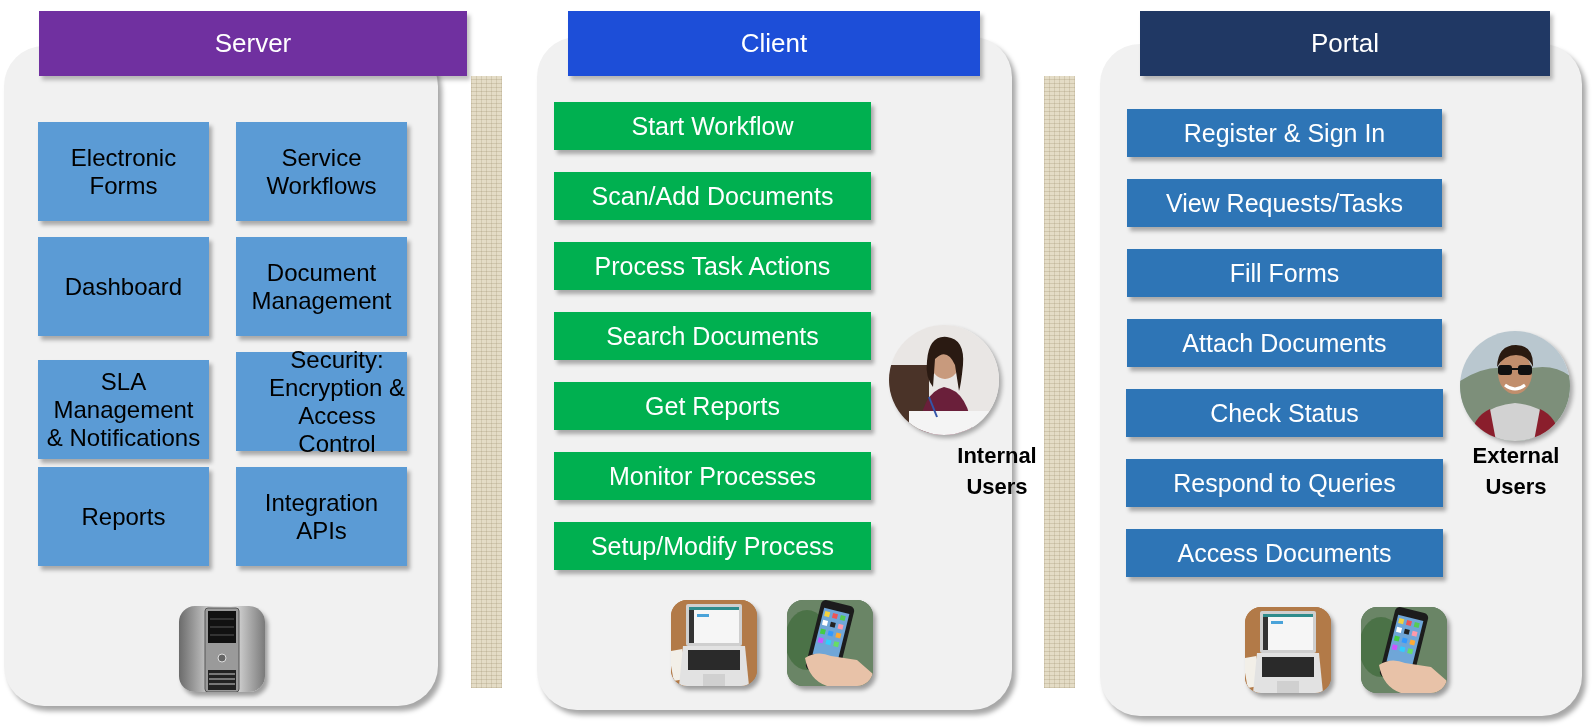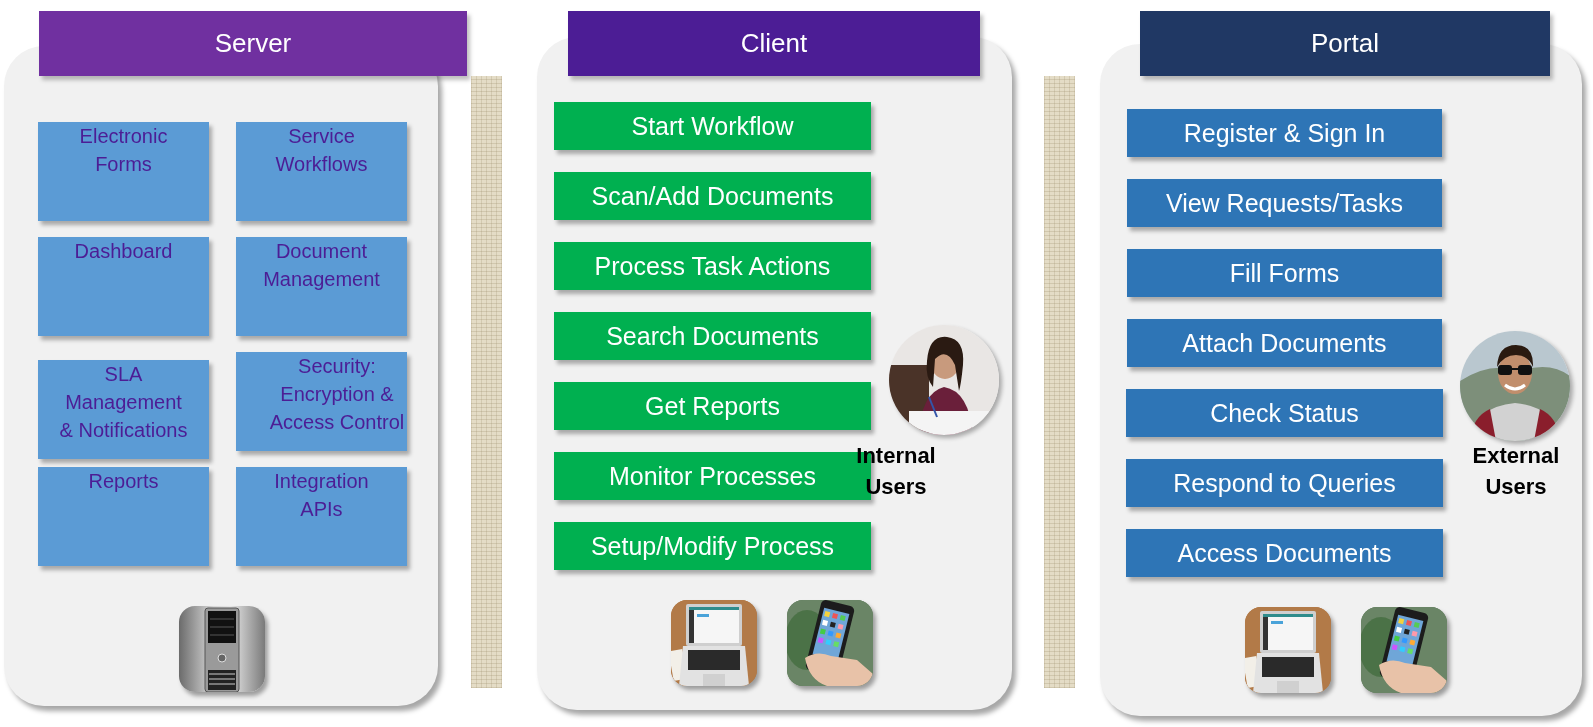--- a/index.html
+++ b/index.html
@@ -15,25 +15,25 @@
   .header {
     position: absolute;
     color: #ffffff;
     font-size: 26px;
     display: flex; align-items: center; justify-content: center;
     box-shadow: 3px 4px 4px rgba(0,0,0,0.25);
   }
   .tile {
     position: absolute;
     background: #5b9bd5;
-    color: #4c1d95;
-    font-size: 20px;
+    color: #000000;
+    font-size: 24px;
     line-height: 28px;
     text-align: center;
-    display: flex; align-items: flex-start; justify-content: center;
+    display: flex; align-items: center; justify-content: center;
     box-shadow: 3px 4px 4px rgba(0,0,0,0.3);
     white-space: pre-line;
   }
   .bar {
     position: absolute;
     color: #fff;
     font-size: 25px;
     display: flex; align-items: center; justify-content: center;
     box-shadow: 3px 4px 4px rgba(0,0,0,0.3);
     white-space: nowrap;
@@ -110,21 +110,21 @@
     <rect x="29" y="64" width="28" height="20" fill="#222"></rect>
     <rect x="30" y="67" width="26" height="2" fill="#777"></rect>
     <rect x="30" y="72" width="26" height="2" fill="#777"></rect>
     <rect x="30" y="77" width="26" height="2" fill="#777"></rect>
   </svg>
 </div>
 
 <div class="divider" style="left:471px; top:76px; height:612px;"></div>
 
 <div class="panel" style="left:537px; top:37px; width:475px; height:673px;"></div>
-<div class="header" style="left:568px; top:11px; width:412px; height:65px; background:#4c1d95;">
+<div class="header" style="left:568px; top:11px; width:412px; height:65px; background:#1d4ed8;">
   <span>Client</span>
 </div>
 
 <div class="bar green" style="left:554px; top:102px; width:317px; height:48px;text-align:center;">
     <span>Start Workflow</span>
   </div>
 <div class="bar green" style="left:554px; top:172px; width:317px; height:48px;">
     <span>Scan/Add Documents</span>
   </div>
 <div class="bar green" style="left:554px; top:242px; width:317px; height:48px;">
@@ -147,21 +147,21 @@
   <svg width="110" height="110" viewBox="0 0 110 110">
     <rect width="110" height="110" fill="#e9e6e4"></rect>
     <rect x="0" y="40" width="40" height="70" fill="#4a3328"></rect>
     <path d="M30 110 Q32 68 55 62 Q80 66 84 110 Z" fill="#6a1f3a"></path>
     <ellipse cx="56" cy="35" rx="15" ry="19" fill="#c89a7d"></ellipse>
     <path d="M38 36 Q40 10 58 12 Q76 14 74 40 Q72 60 70 66 L66 40 Q58 22 46 34 L44 62 Q36 52 38 36 Z" fill="#2a1a12"></path>
     <rect x="20" y="86" width="80" height="24" fill="#f4f4f4"></rect>
     <line x1="40" y1="72" x2="48" y2="92" stroke="#3355aa" stroke-width="2"></line>
   </svg>
 </div>
-<div class="user-label" style="left:845px; top:440px; width:102px;">Internal
+<div class="user-label" style="left:946px; top:440px; width:102px;">Internal
 Users</div>
 
 <div class="icon-box" style="left:671px; top:600px; background:#b07845;">
   <svg width="86" height="86" viewBox="0 0 86 86">
     <rect width="86" height="86" fill="#b27a48"></rect>
     <rect x="0" y="50" width="14" height="30" fill="#f2efe8" transform="rotate(-10 7 65)"></rect>
     <rect x="15" y="4" width="56" height="42" rx="2" fill="#cfcfcf"></rect>
     <rect x="18" y="7" width="50" height="36" fill="#f6f6f6"></rect>
     <rect x="18" y="7" width="50" height="3" fill="#2f8c8c"></rect>
     <rect x="18" y="10" width="5" height="33" fill="#333"></rect>

